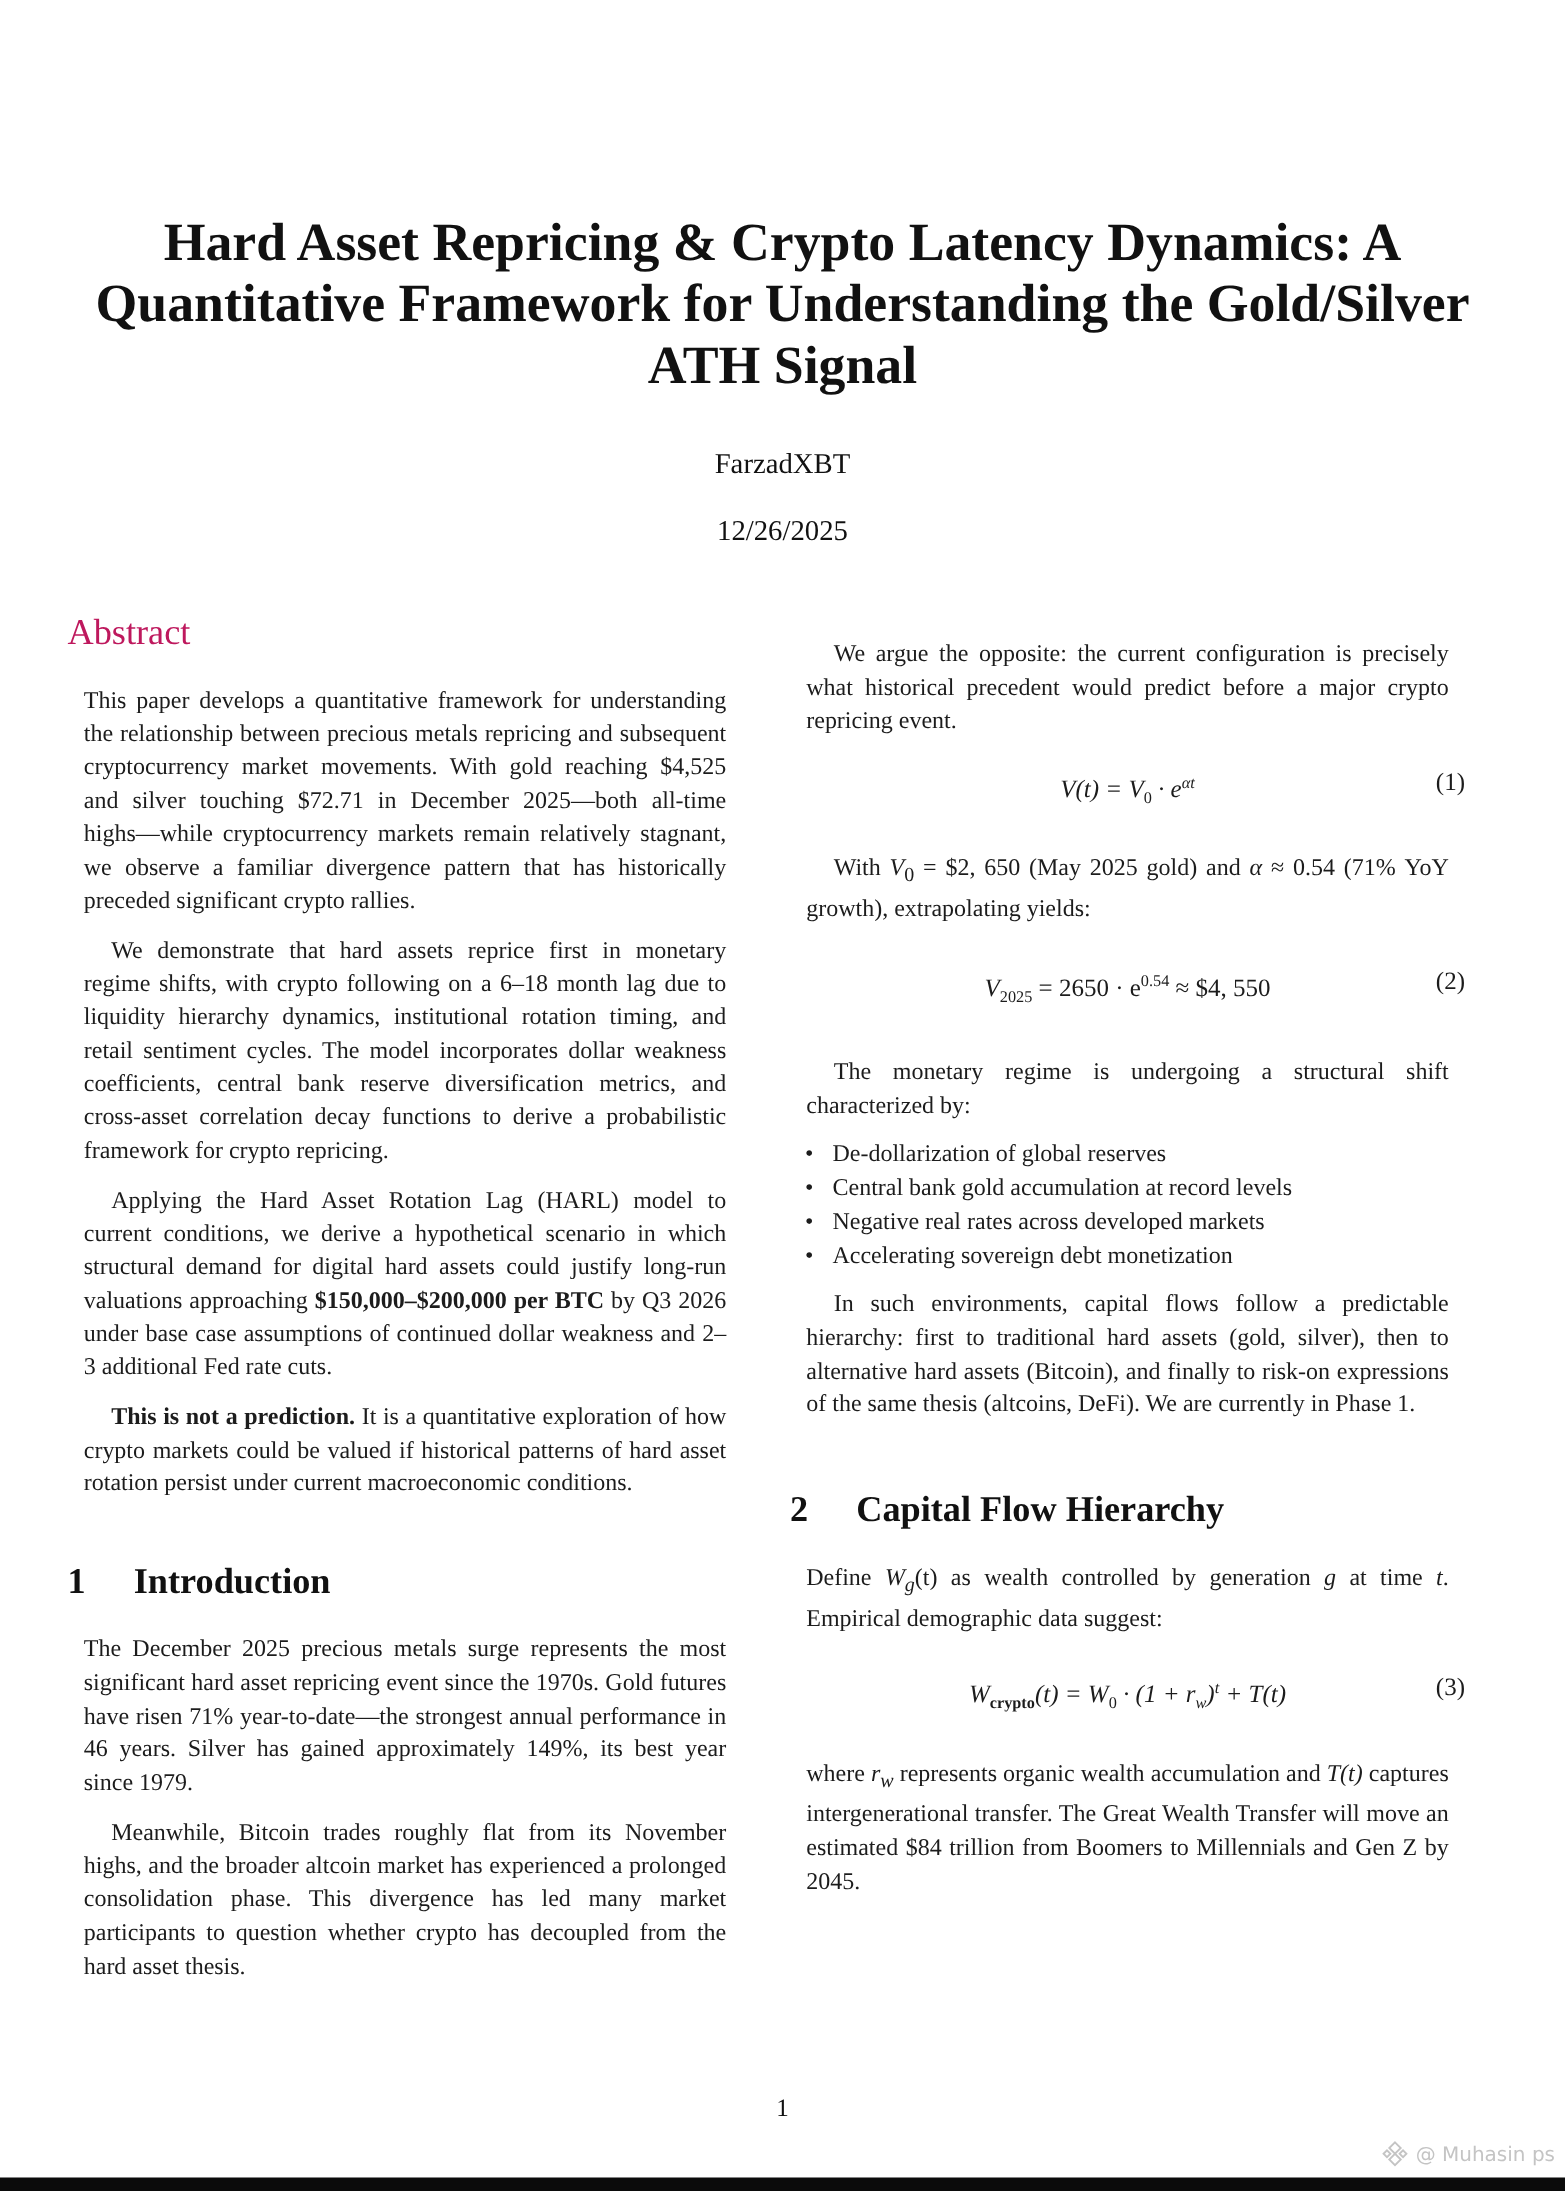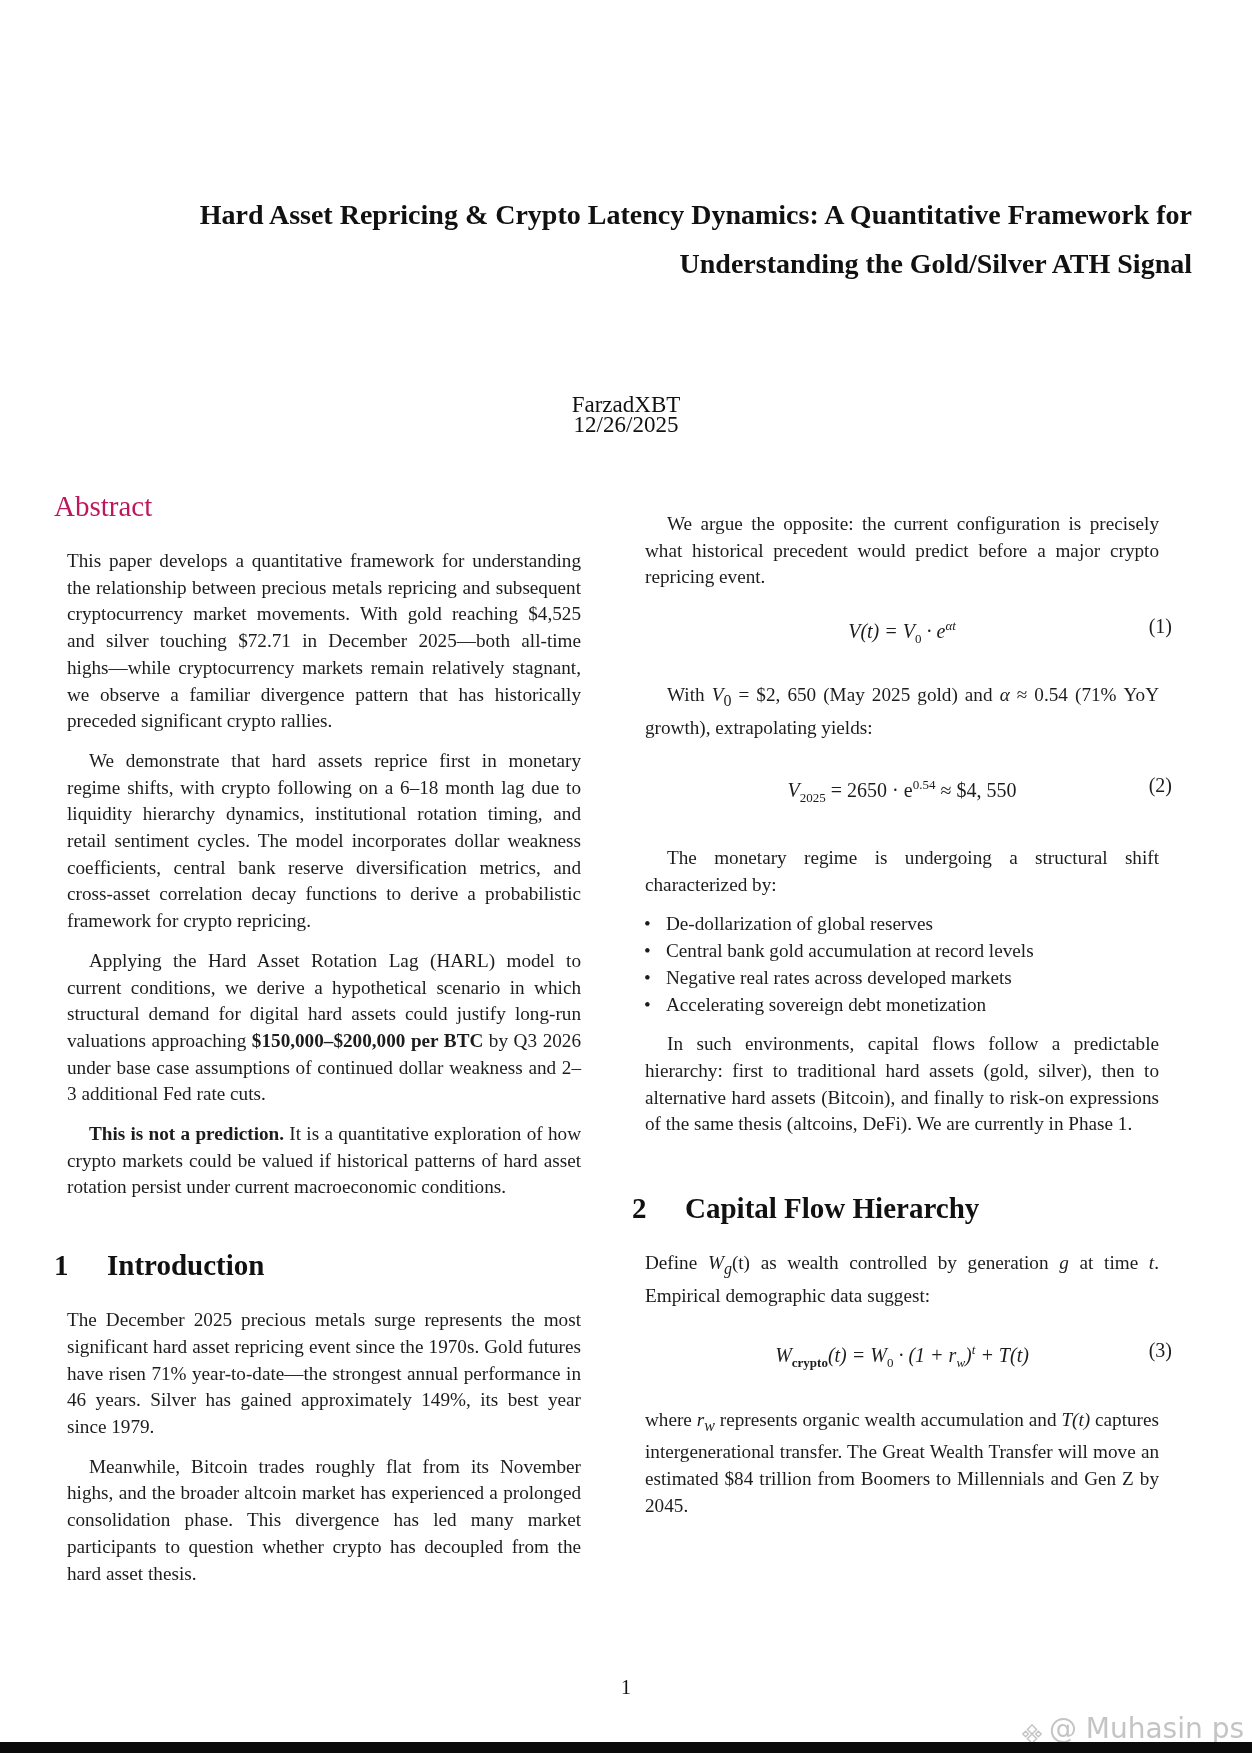--- a/index.html
+++ b/index.html
@@ -4,28 +4,28 @@
 <style>
   html, body { margin: 0; padding: 0; background: #ffffff; }
   body {
     width: 1252px; height: 1753px; position: relative; overflow: hidden;
     font-family: "DejaVu Serif", "Liberation Serif", serif;
     color: #1a1a1a;
   }
   .page { position: absolute; left: 0; top: 0; width: 1252px; height: 1740px; background: #fff; }
   .title {
     position: absolute; left: 60px; top: 170px; width: 1132px;
-    text-align: right; font-family: "Liberation Serif", serif; font-weight: bold;
-    font-size: 28px; line-height: 49px; color: #111; margin-top: 20px;
+    text-align: center; font-family: "Liberation Serif", serif; font-weight: bold;
+    font-size: 43px; line-height: 49px; color: #111;
   }
   .author, .date {
     position: absolute; left: 0; width: 1252px; text-align: center;
     font-family: "Liberation Serif", serif; font-size: 23px; color: #111;
   }
-  .author { top: 358px; margin-top: 34px; }
+  .author { top: 358px; }
   .date { top: 412px; }
 
   .col { position: absolute; width: 540px; font-family: "Liberation Serif", serif;
          font-size: 19.2px; line-height: 26.7px; color: #1c1c1c; }
   .col.left { left: 54px; top: 488px; }
   .col.right { left: 632px; top: 498px; }
 
   .h-abstract { font-weight: normal; font-size: 29px; line-height: 36px; margin: 0 0 24px 0; color: #be185d; }
   .h-section { font-weight: bold; font-size: 29px; line-height: 36px; margin: 0 0 24px 0; color: #111; display: flex; }
   .h-section .num { width: 53px; display: inline-block; }
@@ -40,21 +40,21 @@
   .eq sub, .eq sup { font-size: 13px; }
   .upright { font-style: normal; }
 
   ul.bullets { list-style: none; margin: 2px 0 2px 0; padding: 0 0 0 12px; }
   ul.bullets li { position: relative; padding-left: 22px; line-height: 26.7px; }
   ul.bullets li .dot { position: absolute; left: 0; top: 0; }
 
   .pagenum { position: absolute; left: 0; width: 1252px; top: 1676px; text-align: center;
              font-family: "Liberation Serif", serif; font-size: 20px; color: #111; }
   .watermark { position: absolute; right: 8px; top: 1712px; font-family: "DejaVu Sans", sans-serif;
-               font-size: 28px; color: #c4c4c4; display: flex; align-items: flex-end; gap: 6px; }
+               font-size: 16px; color: #c4c4c4; display: flex; align-items: center; gap: 6px; }
   .wm-icon { width: 22px; height: 22px; }
   .bottom-bar { position: absolute; left: 0; top: 1742px; width: 1252px; height: 11px; background: #0b0b0b; }
 </style>
 </head>
 <body>
 
 <div class="page">
 
   <div class="title">Hard Asset Repricing &amp; Crypto Latency Dynamics: A Quantitative Framework for Understanding the Gold/Silver ATH Signal</div>
   <div class="author">FarzadXBT</div>

